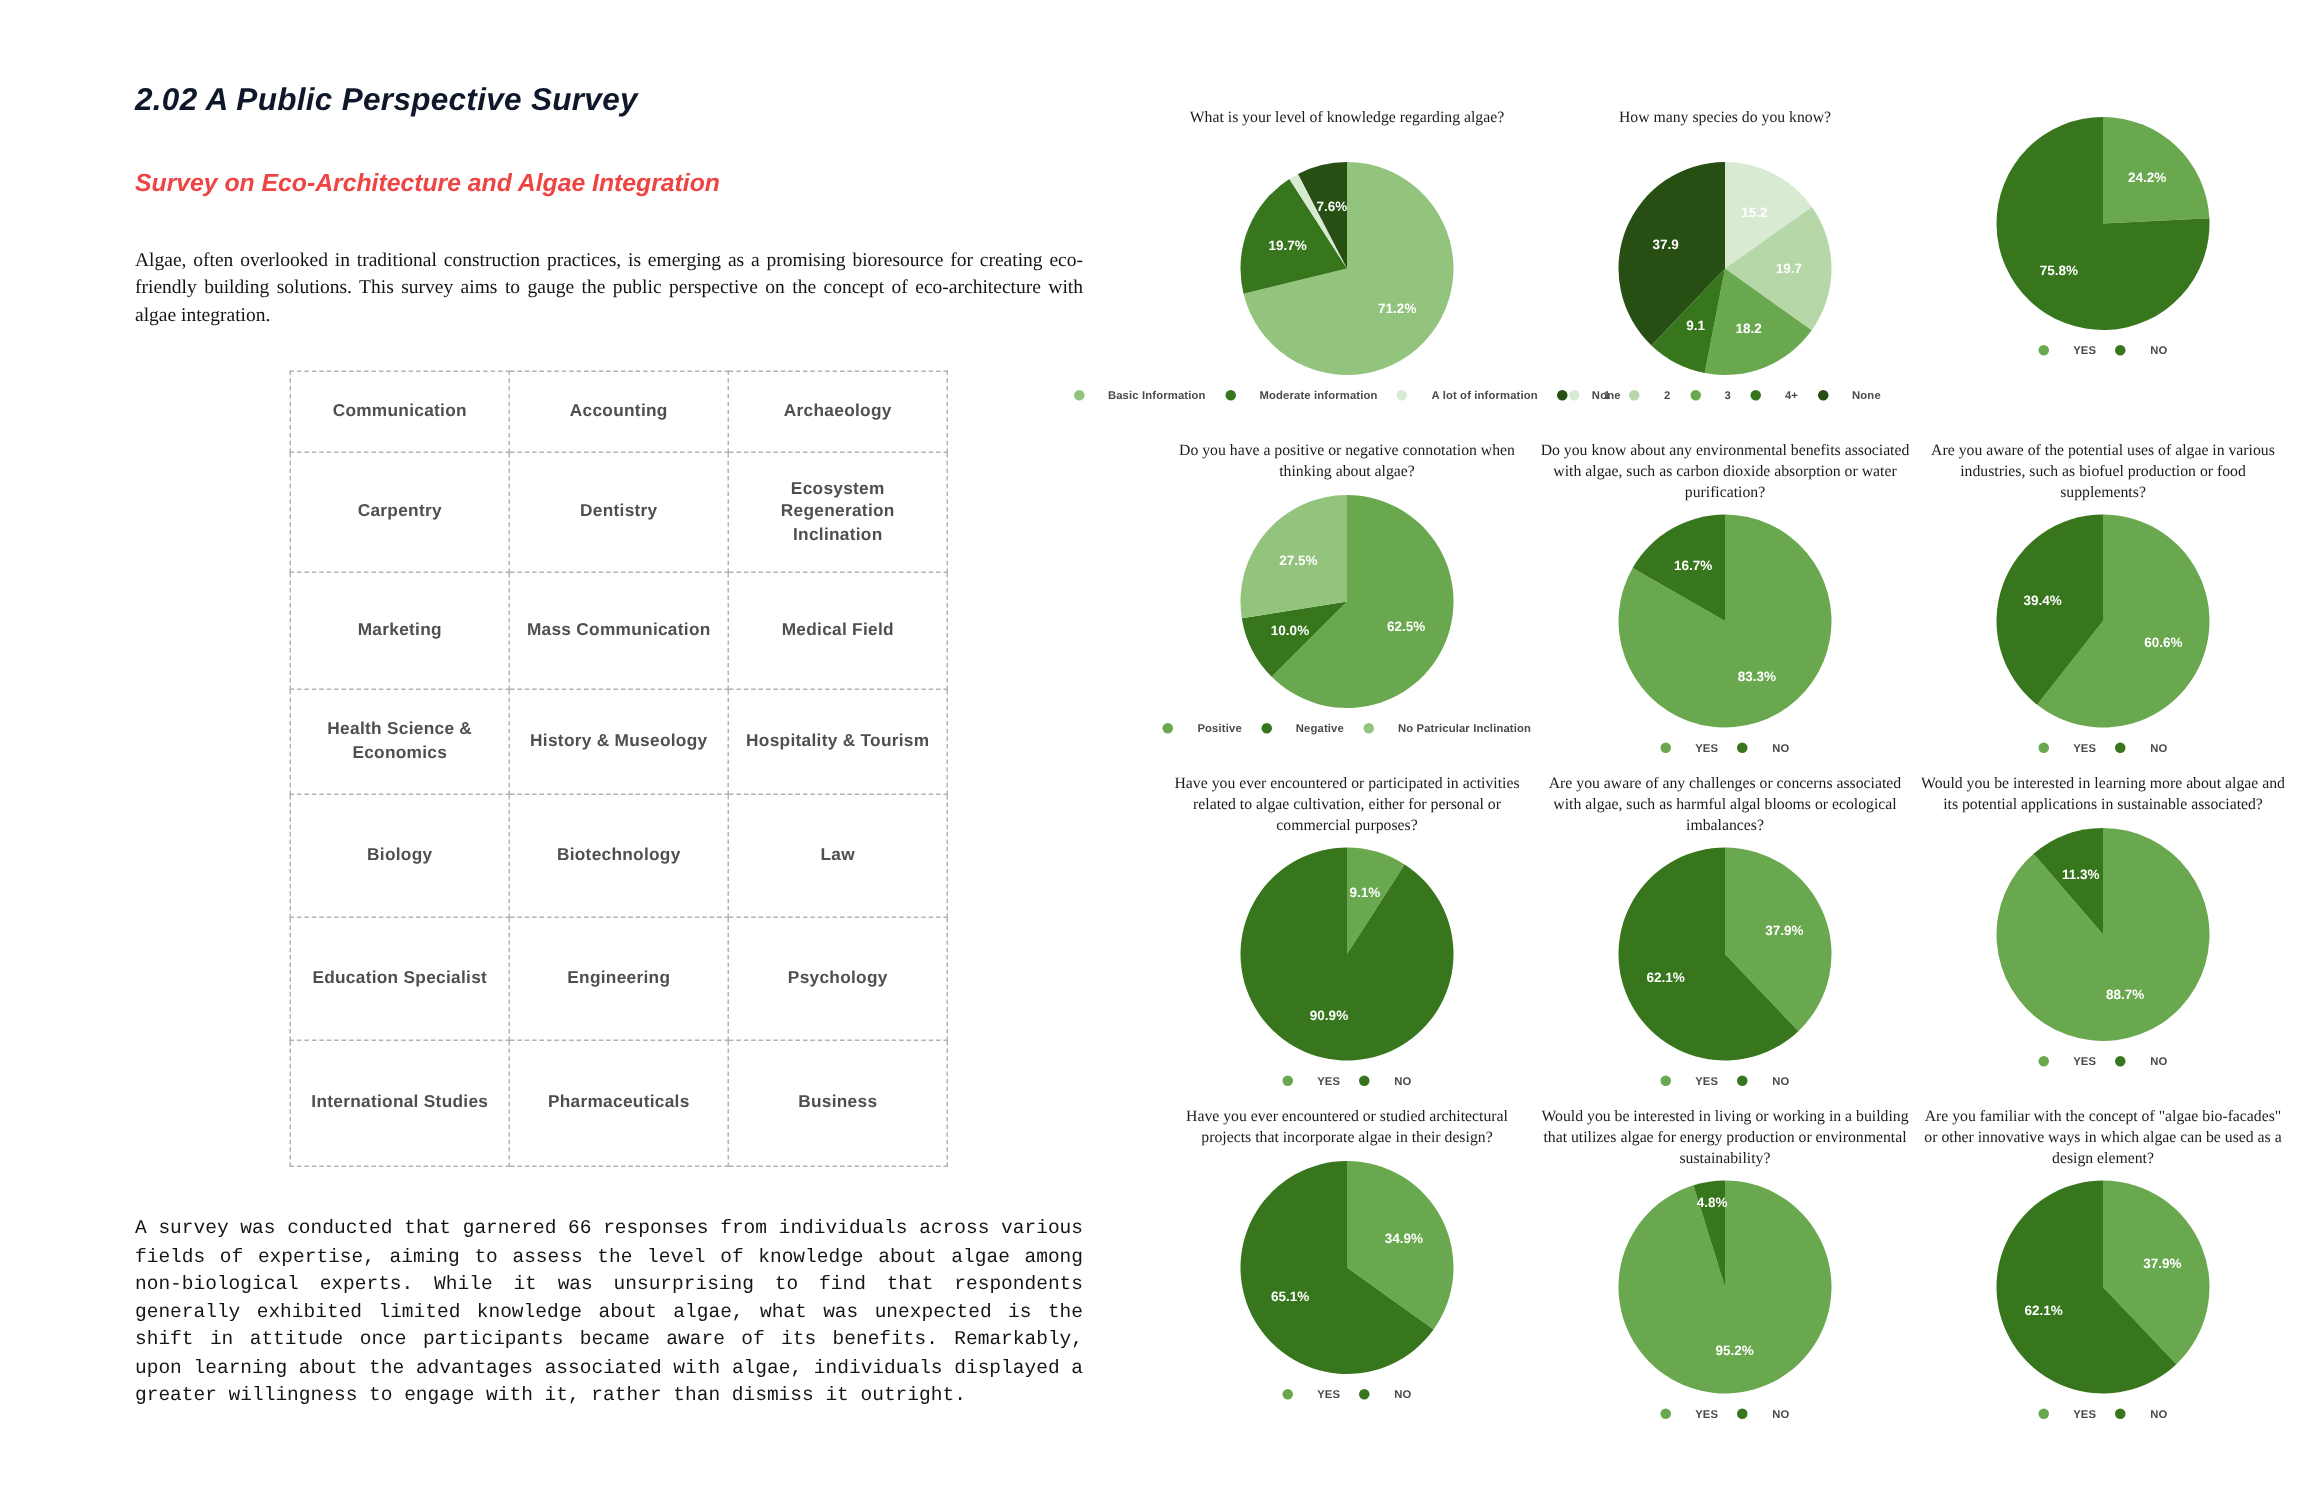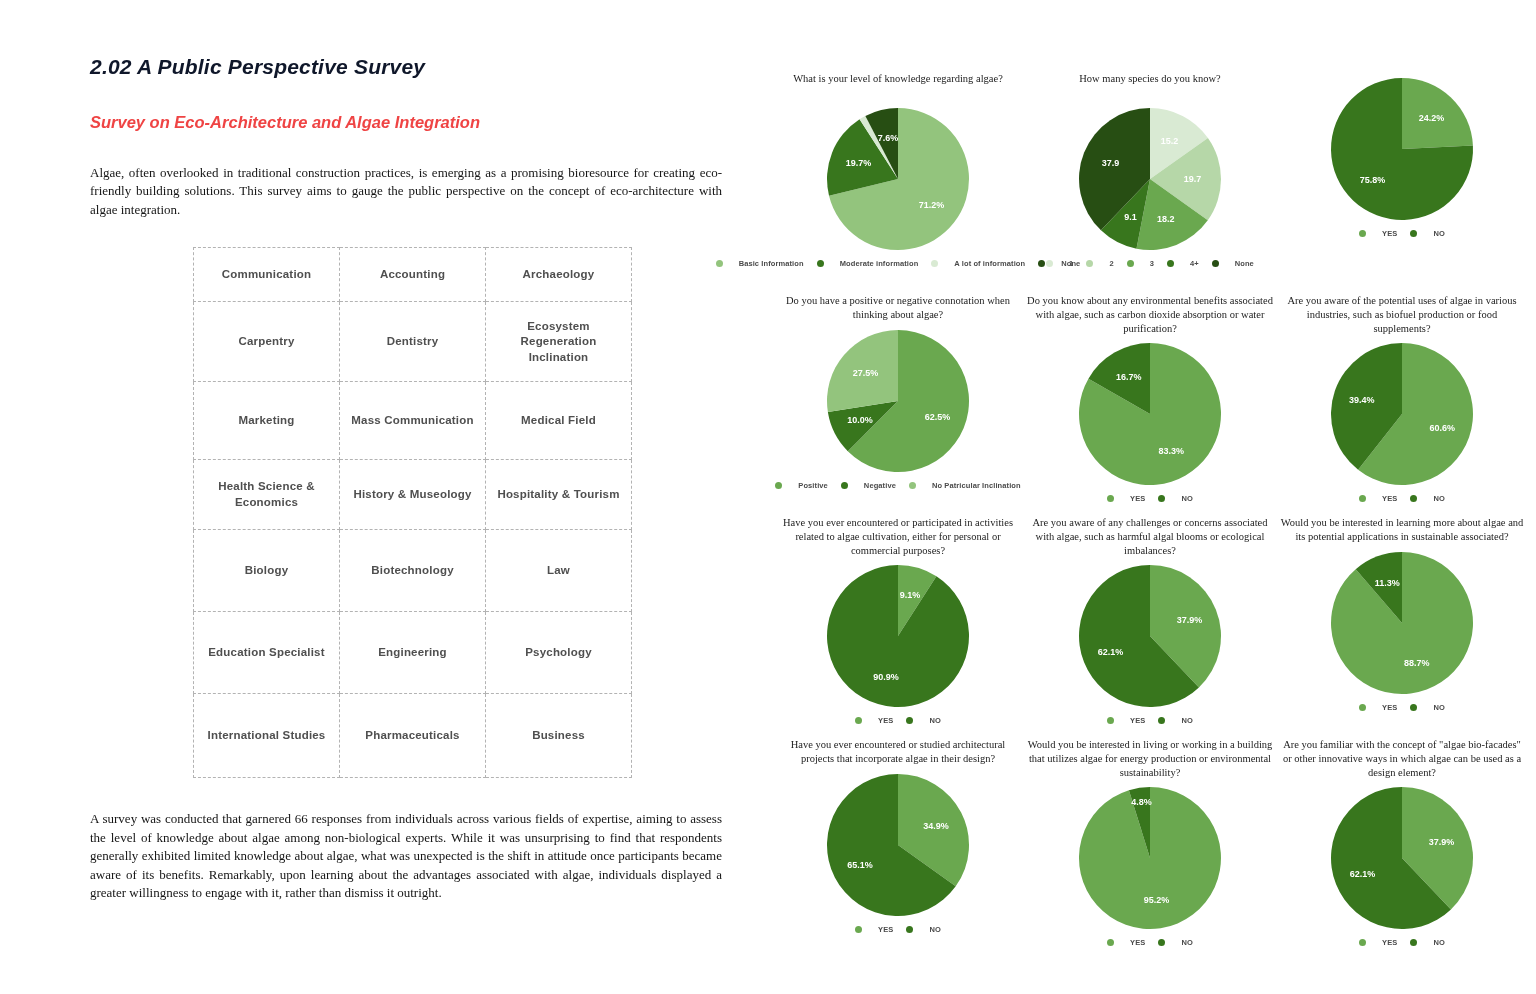--- a/index.html
+++ b/index.html
@@ -12,21 +12,21 @@
         color:#0f172a;letter-spacing:.2px;font-family:"Liberation Sans",sans-serif;}
   .subheading{margin:34px 0 0 0;font-style:italic;font-weight:700;font-size:16.5px;
         color:#ef4444;font-family:"Liberation Sans",sans-serif;}
   .para{margin:32px 0 0 0;font-family:"Liberation Serif",serif;font-size:13px;
         line-height:1.42;color:#151515;text-align:justify;}
   .fields-table{border-collapse:collapse;table-layout:fixed;width:376px;
         margin:28px 0 0 103px;}
   .fields-table td{border:1px dashed #b3b3b3;text-align:center;vertical-align:middle;
         font-weight:700;font-size:11.5px;line-height:1.35;color:#4f4f4f;
         letter-spacing:.2px;padding:2px 10px;width:125px;}
-  .closing{}
+  .closing{font-family:Liberation Mono, monospace;}
 
   
   .charts-grid{position:absolute;left:772px;top:62px;width:758px;
         display:grid;grid-template-columns:repeat(3,252px);grid-auto-rows:222px;}
   .chart-card{display:flex;flex-direction:column;align-items:center;padding-top:10px;box-sizing:border-box;}
   .chart-title{font-family:"Liberation Serif",serif;font-size:10.5px;line-height:1.35;
         color:#1c1c1c;text-align:center;min-height:30px;width:246px;}
   .pie-svg{display:block;margin-top:2px;}
   .slice-label{font-family:"Liberation Sans",sans-serif;font-size:9px;font-weight:700;fill:#ffffff;}
   .chart-legend{display:flex;justify-content:center;align-items:center;gap:13px;

